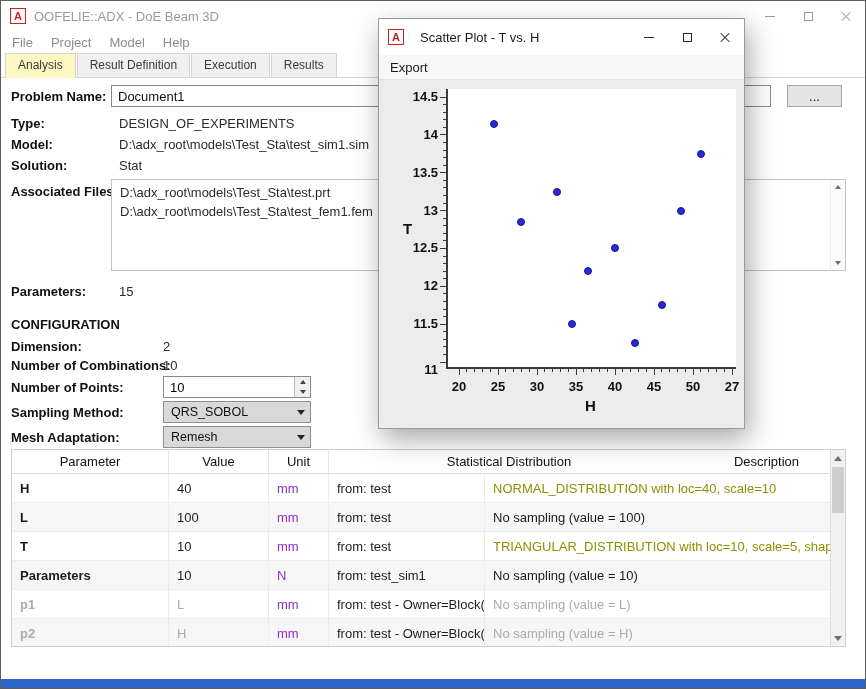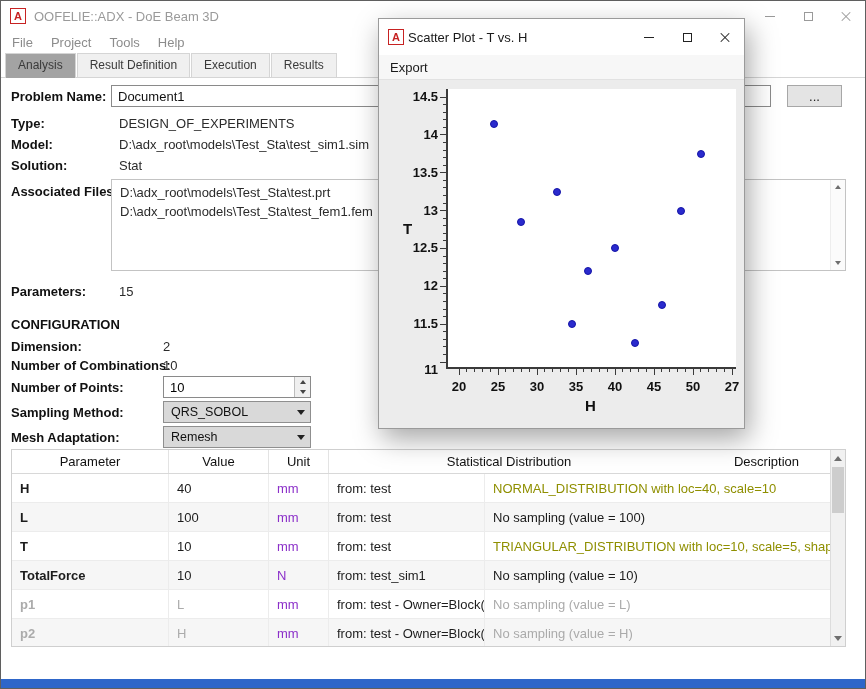--- a/index.html
+++ b/index.html
@@ -21,21 +21,21 @@
   .glyph-close::before { transform:rotate(45deg); }
   .glyph-close::after { transform:rotate(-45deg); }
 
   
   .menubar { position:absolute; left:2px; top:30px; width:100%; height:22px; display:flex; align-items:center; }
   .menu-item { padding:2px 9px; font-size:13px; color:#8c8c8c; }
 
   
   .tabbar { position:absolute; left:0; top:52px; width:100%; height:25px; display:flex; align-items:flex-end; padding-left:4px; border-bottom:1px solid #d5d5d5; background:#fff; }
   .tab { padding:4px 12px 5px; font-size:12px; color:#3a3a3a; background:#f0f0f0; border:1px solid #d5d5d5; border-bottom:none; margin-right:1px; white-space:nowrap; }
-  .tab.active { background:#a3a3a3; margin-bottom:-1px; padding-bottom:6px; }
+  .tab.active { background:#fef9c3; margin-bottom:-1px; padding-bottom:6px; }
 
   
   .content { position:absolute; left:0; top:77px; right:0; bottom:9px; background:#fff; }
   .fl { position:absolute; font-size:13px; font-weight:bold; color:#111; white-space:nowrap; }
   .fv { position:absolute; font-size:13px; color:#2b2b2b; white-space:nowrap; }
   .text-input { position:absolute; border:1px solid #8a8a8a; font-family:"Liberation Sans", sans-serif; font-size:13px; color:#111; padding:0 6px; background:#fff; }
   .btn { position:absolute; background:#e4e4e4; border:1px solid #a7a7a7; font-family:"Liberation Sans", sans-serif; font-size:13px; color:#222; }
 
   .filesbox { position:absolute; border:1px solid #c3c3c3; background:#fff; }
   .filesbox-text { padding:3px 8px; font-size:13px; line-height:19px; color:#2b2b2b; white-space:nowrap; }
@@ -76,21 +76,21 @@
   .vscroll2 { position:absolute; right:0; top:0; bottom:0; width:15px; background:#f1f1f1; border-left:1px solid #dcdcdc; }
   .vs2-btn { position:absolute; left:0; width:14px; height:16px; display:flex; align-items:center; justify-content:center; }
   .vs2-btn.t { top:0; } .vs2-btn.b { bottom:0; }
   .vs2-thumb { position:absolute; left:1px; top:17px; width:12px; height:46px; background:#cdcdcd; }
 
   .bottom-strip { position:absolute; left:0; bottom:0; width:100%; height:9px; background:#2e66c9; }
 
   
   .dialog { position:absolute; left:378px; top:18px; width:367px; height:411px; background:#ececec; border:1px solid #9a9a9a; box-shadow:4px 10px 26px rgba(0,0,0,0.35); z-index:10; }
   .dlg-titlebar { position:absolute; left:0; top:0; width:100%; height:36px; background:#fff; display:flex; align-items:center; color:#1a1a1a; }
-  .dlg-title { margin-left:4px; font-size:13px; color:#1a1a1a; white-space:nowrap; }
+  .dlg-title { margin-left:16px; font-size:13px; color:#1a1a1a; white-space:nowrap; }
   .dlg-menubar { position:absolute; left:0; top:36px; width:100%; height:25px; background:#f7f7f7; border-bottom:1px solid #e2e2e2; display:flex; align-items:center; padding-left:2px; }
   .dlg-menubar .menu-item { color:#1a1a1a; }
   .chart { position:absolute; left:0; top:61px; right:0; bottom:0; background:#ececec; }
   .plot-area { position:absolute; left:69px; top:9px; width:288px; height:278px; background:#fff; }
   .axis { position:absolute; background:#3a3a3a; }
   .tick { position:absolute; background:#3a3a3a; }
   .xlab { position:absolute; font-size:13px; font-weight:bold; color:#111; text-align:center; }
   .ylab { position:absolute; font-size:13px; font-weight:bold; color:#111; text-align:right; }
   .dot { position:absolute; border-radius:50%; background:#2a2acd; border:1px solid #1515a8; }
   .ax-title { position:absolute; font-size:15px; font-weight:bold; color:#111; }
@@ -112,21 +112,21 @@
         </div>
       <div class="win-btn">
           <div class="glyph-close"></div>
         </div>
     </div>
   </div>
 
   <div class="menubar">
       <span class="menu-item">File</span>
       <span class="menu-item">Project</span>
-      <span class="menu-item">Tools</span>
+      <span class="menu-item">Model</span>
       <span class="menu-item">Help</span>
     </div>
   <div class="tabbar">
       <div class="tab active">Analysis</div>
       <div class="tab">Result Definition</div>
       <div class="tab">Execution</div>
       <div class="tab">Results</div>
     </div>
 
   <div class="content">
@@ -223,21 +223,21 @@
             <div class="td w-dist cell-dist">No sampling (value = 100)</div>
           </div>
           <div class="trow">
             <div class="td w-param cell-param">T</div>
             <div class="td w-value cell-value">10</div>
             <div class="td w-unit cell-unit">mm</div>
             <div class="td w-desc cell-desc">from: test</div>
             <div class="td w-dist cell-dist dist-olive">TRIANGULAR_DISTRIBUTION with loc=10, scale=5, shape1=0.5</div>
           </div>
           <div class="trow">
-            <div class="td w-param cell-param">TotalForce</div>
+            <div class="td w-param cell-param">Parameters</div>
             <div class="td w-value cell-value">10</div>
             <div class="td w-unit cell-unit">N</div>
             <div class="td w-desc cell-desc">from: test_sim1</div>
             <div class="td w-dist cell-dist">No sampling (value = 10)</div>
           </div>
           <div class="trow grayed">
             <div class="td w-param cell-param">p1</div>
             <div class="td w-value cell-value">L</div>
             <div class="td w-unit cell-unit">mm</div>
             <div class="td w-desc cell-desc">from: test - Owner=Block(1)</div>

